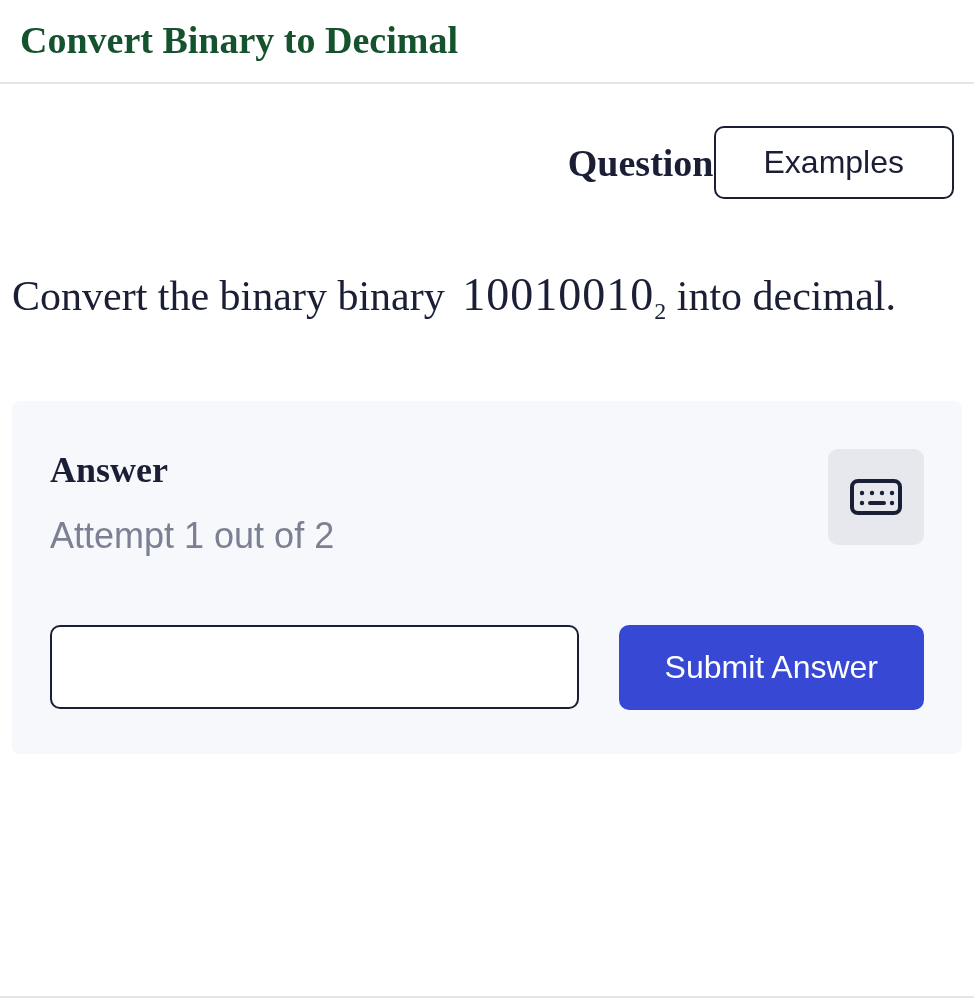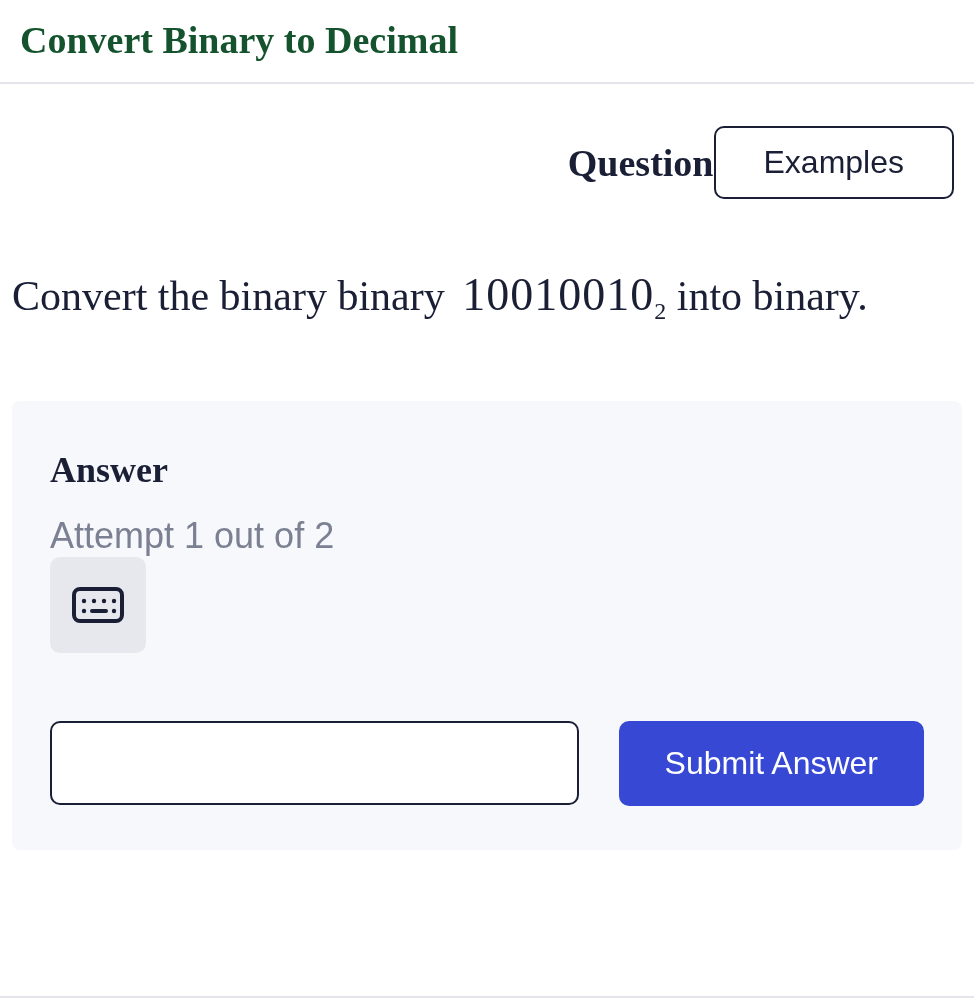--- a/index.html
+++ b/index.html
@@ -64,21 +64,20 @@
     .answer-panel {
       margin: 70px 12px 0 12px;
       background: #f7f8fb;
       border-radius: 8px;
       padding: 48px 38px 44px 38px;
     }
     .answer-header-row {
       display: flex;
       justify-content: space-between;
       align-items: flex-start;
-      flex-direction: column;
     }
     .answer-title-group {
       display: flex;
       flex-direction: column;
     }
     .answer-heading {
       font-size: 36px;
       font-weight: bold;
       color: #1a1f36;
     }
@@ -145,21 +144,21 @@
 <h1 class="page-title">Convert Binary to Decimal</h1>
 
 <hr class="title-divider">
 
 <div class="question-header">
   <h2 class="question-heading">Question</h2>
   <button class="examples-button">Examples</button>
 </div>
 
 <div class="question-body">
-  <span>Convert the binary binary </span><span class="binary-value">10010010</span><sub>2</sub><span> into binary.</span>
+  <span>Convert the binary binary </span><span class="binary-value">10010010</span><sub>2</sub><span> into decimal.</span>
 </div>
 
 <div class="answer-panel">
   <div class="answer-header-row">
     <div class="answer-title-group">
       <h3 class="answer-heading">Answer</h3>
       <div class="attempt-text">Attempt 1 out of 2</div>
     </div>
     <button class="keyboard-button">
       <svg viewBox="0 0 52 36" fill="none" stroke="#1a1f36" stroke-width="4">

